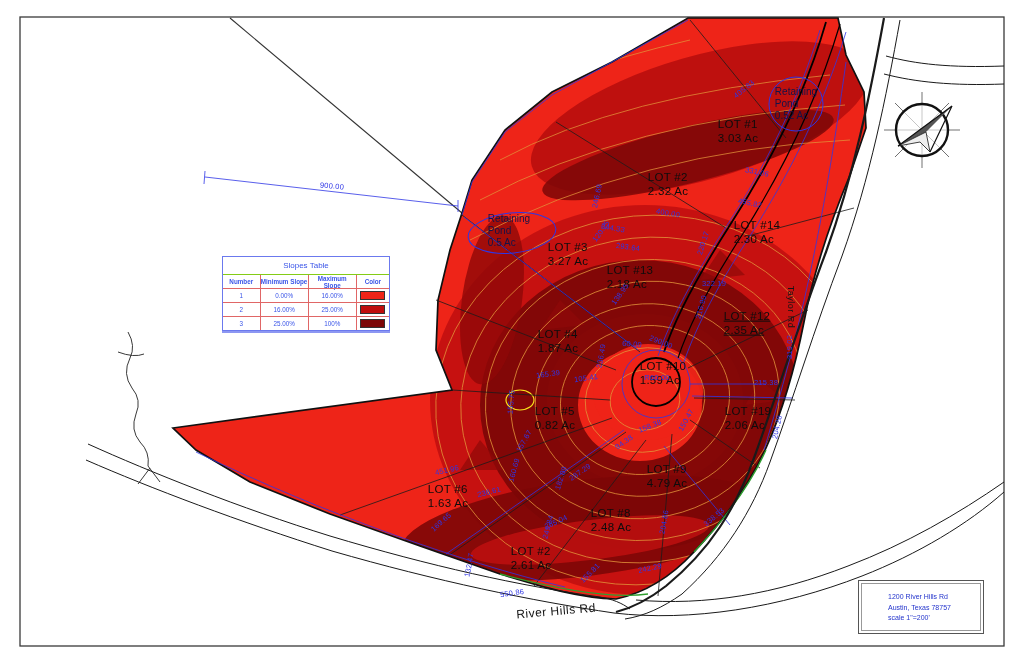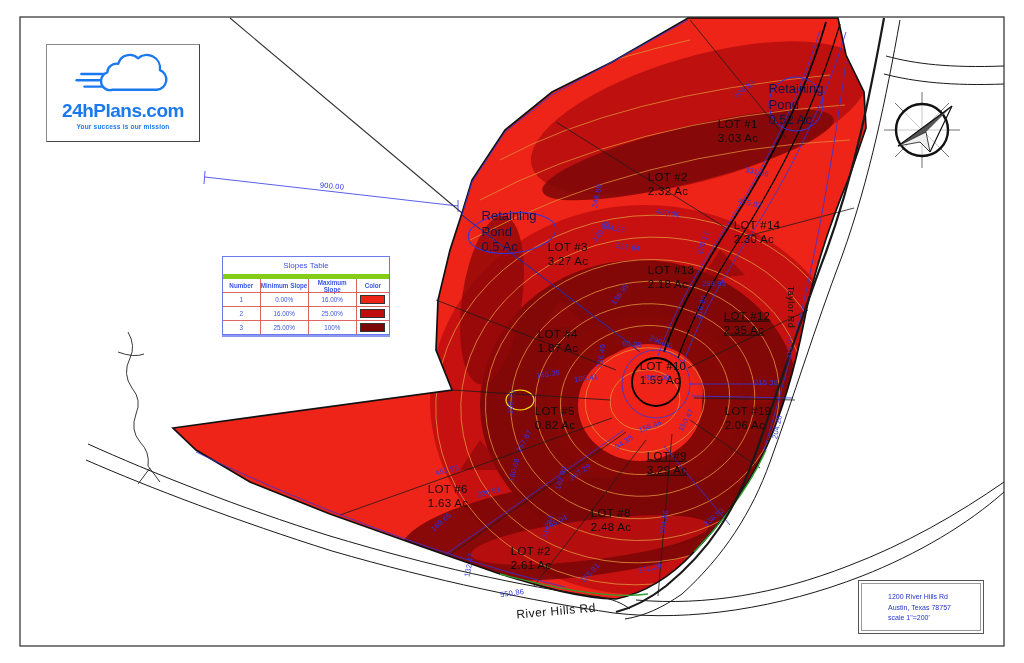--- a/index.html
+++ b/index.html
@@ -9,31 +9,31 @@
   
   .logo-box{position:absolute;left:46px;top:44px;width:152px;height:96px;background:#fff;
             border:1.5px solid #8a8a8a;border-right-color:#444;border-bottom-color:#444;
             display:flex;flex-direction:column;align-items:center;justify-content:flex-start;z-index:6;}
   .logo-name{color:#1b79f0;font-weight:bold;font-size:19px;letter-spacing:-0.5px;line-height:1;margin-top:-2px;}
   .logo-tagline{color:#1b79f0;font-weight:bold;font-size:6.5px;margin-top:3px;letter-spacing:.2px;}
   
   .slopes-table{position:absolute;left:222px;top:256px;width:166px;background:#fff;
                 border:1.5px solid #6b79ee;box-shadow:0 2px 0 #8d97f2;z-index:6;font-size:6.3px;color:#3a55e8;}
   .slopes-title{height:17px;display:flex;align-items:center;justify-content:center;font-size:8px;
-                border-bottom:5px solid #84cc16;}
+                border-bottom:1px solid #84cc16;}
   .slopes-grid{display:grid;grid-template-columns:22% 29% 29% 20%;}
   .slopes-grid .cell{border-top:1px solid #e06666;border-left:1px solid #e06666;height:13px;
                      display:flex;align-items:center;justify-content:center;text-align:center;}
   .slopes-grid .cell:nth-child(4n+1){border-left:none;}
   .slopes-grid .hdr{font-weight:bold;}
   .swatch{width:72%;height:7px;border:0.5px solid #333;}
   
   .map-label{position:absolute;transform:translate(-50%,-50%);white-space:nowrap;z-index:5;pointer-events:none;}
   .lot-label{color:#0d0d0d;font-size:11.5px;font-weight:500;line-height:1.25;text-align:left;letter-spacing:.3px;}
-  .pond-label{color:#13134a;font-size:13px;line-height:1.2;text-align:left;}
+  .pond-label{color:#13134a;font-size:10px;line-height:1.2;text-align:left;}
   .dim-label{color:#2f36e6;font-size:7.5px;letter-spacing:.2px;}
   .road-label{color:#141414;font-size:12px;font-weight:500;letter-spacing:.5px;}
   .road-label.vertical{font-size:9px;}
   
   .title-block{position:absolute;left:858px;top:580px;width:124px;height:52px;border:1px solid #555;
                background:#fff;z-index:6;}
   .title-block .inner{position:absolute;inset:2px;border:1px solid #999;padding:8px 4px 0 26px;
                       color:#2233cc;font-size:7px;line-height:1.5;}
 </style>
 </head>
@@ -175,32 +175,20 @@
         <line x1="-27" y1="-27" x2="27" y2="27"></line>
         <line x1="-27" y1="27" x2="27" y2="-27"></line>
       </g>
       <circle cx="0" cy="0" r="26" fill="#fff" fill-opacity="0.6" stroke="#111" stroke-width="2.4"></circle>
       <polygon points="-24,16 30,-24 4,2" fill="#555"></polygon>
       <polygon points="-24,16 4,2 8,22 -2,12" fill="#eee" stroke="#111" stroke-width="0.8"></polygon>
       <path d="M-24,16 L30,-24 L8,22" fill="none" stroke="#111" stroke-width="1.2"></path>
     </g>
   </svg>
 
-  <div class="logo-box">
-    <svg width="118" height="58" viewBox="0 0 150 72">
-      <g stroke="#1b79f0" stroke-width="3" stroke-linecap="round">
-        <line x1="22" y1="36" x2="56" y2="36"></line>
-        <line x1="16" y1="44" x2="50" y2="44"></line>
-        <line x1="26" y1="52" x2="48" y2="52"></line>
-      </g>
-      <path d="M62,56 h56 a13,13 0 0 0 4,-25 a17,17 0 0 0 -28,-15 a15,15 0 0 0 -25,7 a12,12 0 0 0 -14,11 a11,11 0 0 0 7,22 Z" fill="#fff" stroke="#1b79f0" stroke-width="3" stroke-linejoin="round"></path>
-    </svg>
-    <div class="logo-name">24hPlans.com</div>
-    <div class="logo-tagline">Your success is our mission</div>
-  </div>
 
   <div class="slopes-table">
     <div class="slopes-title">Slopes Table</div>
     <div class="slopes-grid" id="slopes-grid">
       <div class="cell hdr" style="border-top:none">Number</div>
       <div class="cell hdr" style="border-top:none">Minimum Slope</div>
       <div class="cell hdr" style="border-top:none">Maximum Slope</div>
       <div class="cell hdr" style="border-top:none">Color</div>
     <div class="cell">1</div>
         <div class="cell">0.00%</div>
@@ -249,37 +237,37 @@
         <div>1.63 Ac</div>
       </div>
       <div class="map-label lot-label" style="left: 531px; top: 558px; transform: translate(-50%, -50%) rotate(0deg);">
         <div>LOT #2</div>
         <div>2.61 Ac</div>
       </div>
       <div class="map-label lot-label" style="left: 611px; top: 520px; transform: translate(-50%, -50%) rotate(0deg);">
         <div>LOT #8</div>
         <div>2.48 Ac</div>
       </div>
-      <div class="map-label lot-label" style="left: 667px; top: 463px; transform: translate(-50%, -50%) rotate(0deg); text-decoration: underline;">
+      <div class="map-label lot-label" style="left: 667px; top: 476px; transform: translate(-50%, -50%) rotate(0deg);">
         <div>LOT #9</div>
-        <div>3.29 Ac</div>
+        <div>4.79 Ac</div>
       </div>
       <div class="map-label lot-label" style="left: 663px; top: 373px; transform: translate(-50%, -50%) rotate(0deg);">
         <div>LOT #10</div>
         <div>1.59 Ac</div>
       </div>
       <div class="map-label lot-label" style="left: 748px; top: 418px; transform: translate(-50%, -50%) rotate(0deg);">
         <div>LOT #19</div>
         <div>2.06 Ac</div>
       </div>
       <div class="map-label lot-label" style="left: 747px; top: 323px; transform: translate(-50%, -50%) rotate(0deg); text-decoration: underline;">
         <div>LOT #12</div>
         <div>2.35 Ac</div>
       </div>
-      <div class="map-label lot-label" style="left: 671px; top: 277px; transform: translate(-50%, -50%) rotate(0deg);">
+      <div class="map-label lot-label" style="left: 630px; top: 277px; transform: translate(-50%, -50%) rotate(0deg);">
         <div>LOT #13</div>
         <div>2.18 Ac</div>
       </div>
       <div class="map-label lot-label" style="left: 757px; top: 232px; transform: translate(-50%, -50%) rotate(0deg);">
         <div>LOT #14</div>
         <div>2.30 Ac</div>
       </div>
       <div class="map-label pond-label" style="left: 796px; top: 104px; transform: translate(-50%, -50%) rotate(0deg);">
         <div>Retaining</div>
         <div>Pond</div>
@@ -314,21 +302,21 @@
       <div class="map-label dim-label" style="left: 597px; top: 196px; transform: translate(-50%, -50%) rotate(-78deg);">
         <div>246.69</div>
       </div>
       <div class="map-label dim-label" style="left: 703px; top: 243px; transform: translate(-50%, -50%) rotate(-72deg);">
         <div>220.17</div>
       </div>
       <div class="map-label dim-label" style="left: 601px; top: 231px; transform: translate(-50%, -50%) rotate(-55deg);">
         <div>120.25</div>
       </div>
       <div class="map-label dim-label" style="left: 714px; top: 283px; transform: translate(-50%, -50%) rotate(0deg);">
-        <div>288.95</div>
+        <div>322.19</div>
       </div>
       <div class="map-label dim-label" style="left: 701px; top: 307px; transform: translate(-50%, -50%) rotate(-75deg);">
         <div>216.90</div>
       </div>
       <div class="map-label dim-label" style="left: 620px; top: 294px; transform: translate(-50%, -50%) rotate(-55deg);">
         <div>138.95</div>
       </div>
       <div class="map-label dim-label" style="left: 661px; top: 342px; transform: translate(-50%, -50%) rotate(22deg);">
         <div>290.00</div>
       </div>

